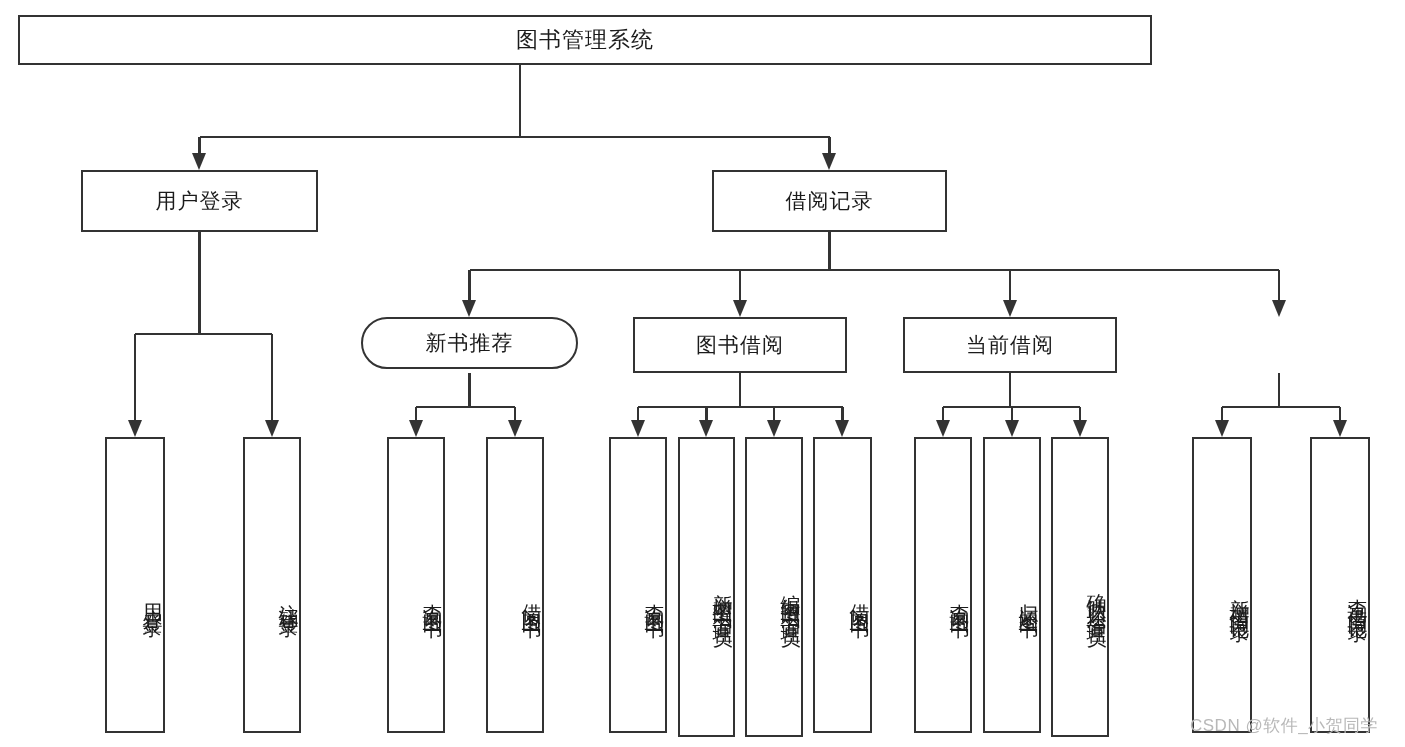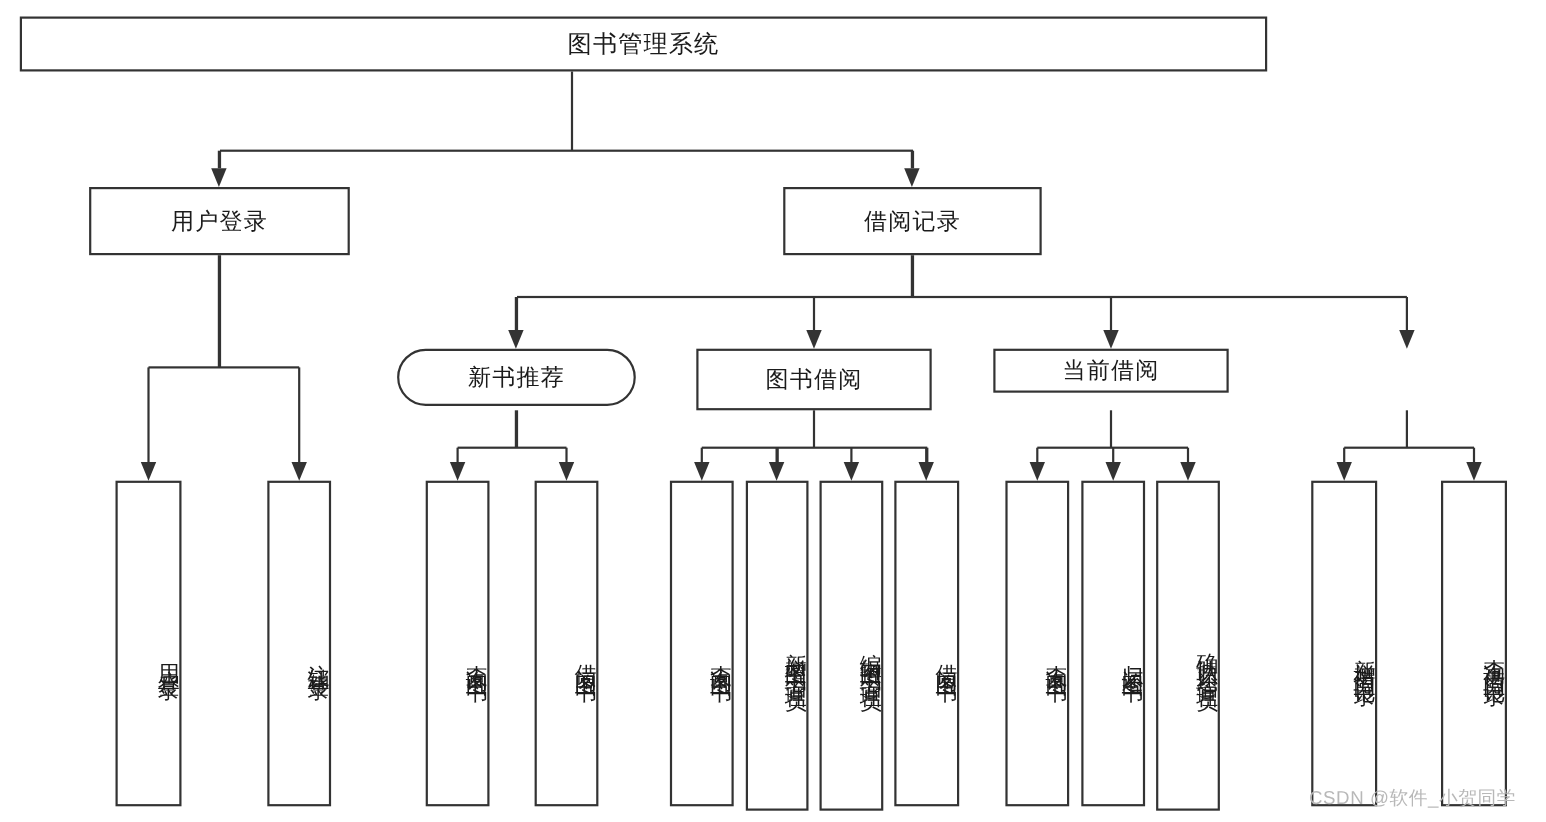--- a/index.html
+++ b/index.html
@@ -83,21 +83,21 @@
     </div>
     <div class="node h" style="left: 712px; top: 170px; width: 235px; height: 62px;">
       <span>借阅记录</span>
     </div>
     <div class="node h" style="left: 361px; top: 317px; width: 217px; height: 52px; border-radius: 27px;">
       <span>新书推荐</span>
     </div>
     <div class="node h" style="left: 633px; top: 317px; width: 214px; height: 56px; text-align: right;">
       <span>图书借阅</span>
     </div>
-    <div class="node h" style="left: 903px; top: 317px; width: 214px; height: 40px;">
+    <div class="node h" style="left: 903px; top: 317px; width: 214px; height: 56px;">
       <span>当前借阅</span>
     </div>
     <div class="node v" style="left: 105px; top: 437px; width: 60px; height: 296px;">
       <span class="vtxt">用户登录</span>
     </div>
     <div class="node v" style="left: 243px; top: 437px; width: 58px; height: 296px;">
       <span class="vtxt">注销登录</span>
     </div>
     <div class="node v" style="left: 387px; top: 437px; width: 58px; height: 296px;">
       <span class="vtxt">查询图书</span>

